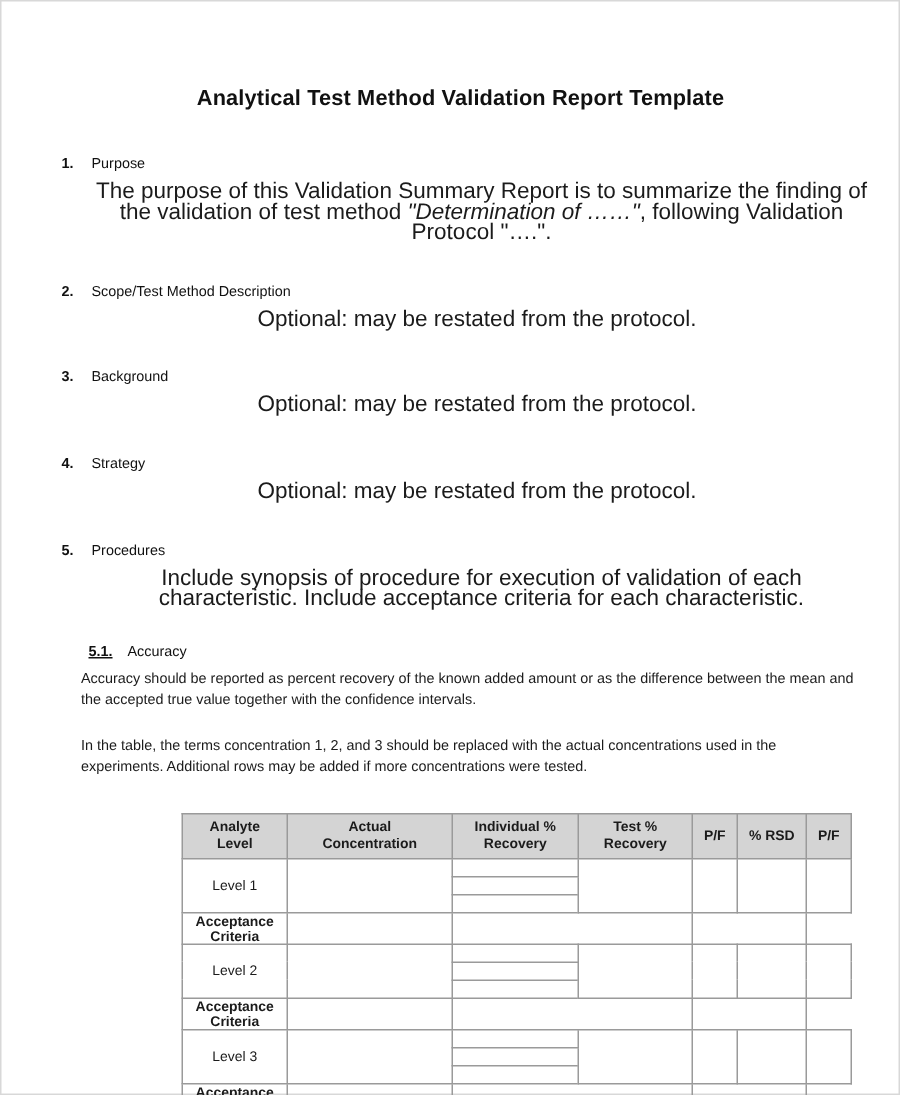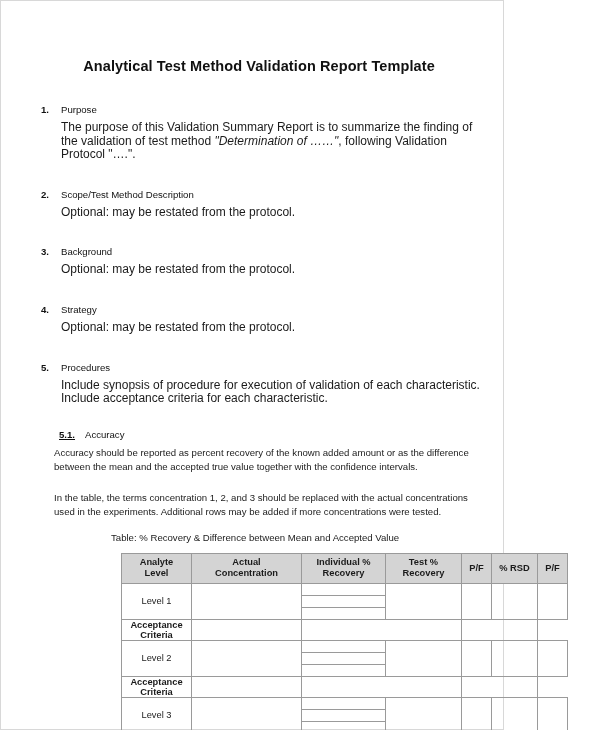--- a/index.html
+++ b/index.html
@@ -10,21 +10,21 @@
   body {
     width: 600px;
     height: 730px;
     font-family: "Liberation Sans", sans-serif;
     color: #1b1b1b;
     overflow: hidden;
   }
   .page {
     position: relative;
     box-sizing: border-box;
-    width: 504px;
+    width: 600px;
     height: 730px;
     background: #ffffff;
     border-top: 1px solid #d8d8d8;
     border-left: 1px solid #d8d8d8;
     border-right: 1px solid #d8d8d8;
     border-bottom: 1px solid #d8d8d8;
     padding: 0;
   }
   .doc-title {
     text-align: center;
@@ -52,27 +52,27 @@
   .sec-num {
     width: 20px;
     flex: 0 0 20px;
     font-weight: bold;
   }
   .sec-label {
     font-weight: normal;
     margin-top: 14px;
   }
   .para {
-    font-size: 12px;
+    font-size: 15px;
     line-height: 13.6px;
     color: #1b1b1b;
     margin: 0;
     padding-left: 60px;
     padding-right: 24px;
-    text-align: left;
+    text-align: center;
   }
   .para.wide {
     padding-right: 18px;
   }
   .sub-head {
     display: flex;
     align-items: baseline;
     font-size: 9.6px;
     font-weight: bold;
     color: #111;
@@ -223,21 +223,20 @@
     </div>
     <div class="gap-xs"></div>
     <p class="sub-para"> Accuracy should be reported as percent recovery of the known added amount or as the difference between the mean and the accepted true value together with the confidence intervals.</p>
     <div class="gap-s"></div>
     <div class="gap-s"></div>
     <p class="sub-para">In the table, the terms concentration 1, 2, and 3 should be replaced with the actual concentrations used in the experiments. Additional rows may be added if more concentrations were tested.</p>
   </div>
 
   <div class="gap-m"></div>
 
-  <p class="table-caption">Table:  % Recovery &amp; Difference between Mean and Accepted Value</p>
 
   <table class="recovery">
     <colgroup>
       <col class="col-a">
         <col class="col-b">
         <col class="col-c">
         <col class="col-d">
         <col class="col-e">
         <col class="col-f">
         <col class="col-g">

